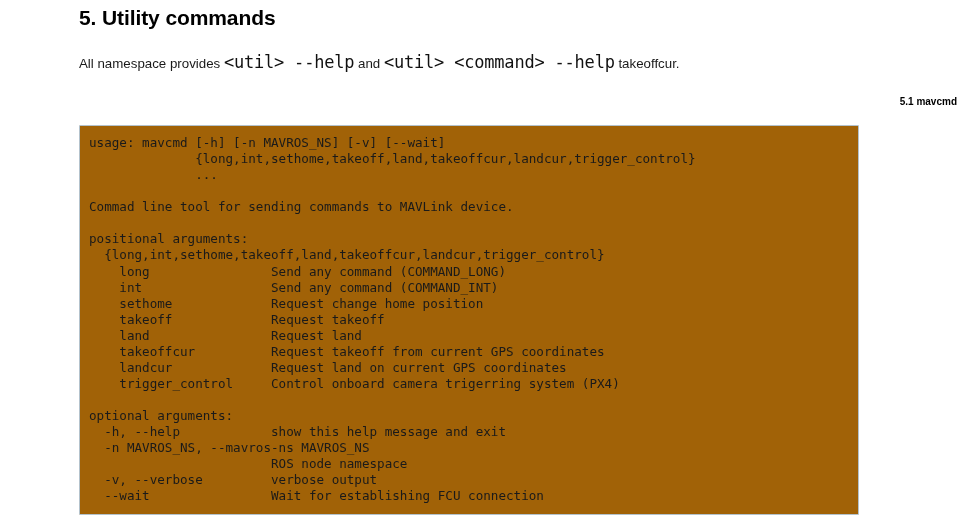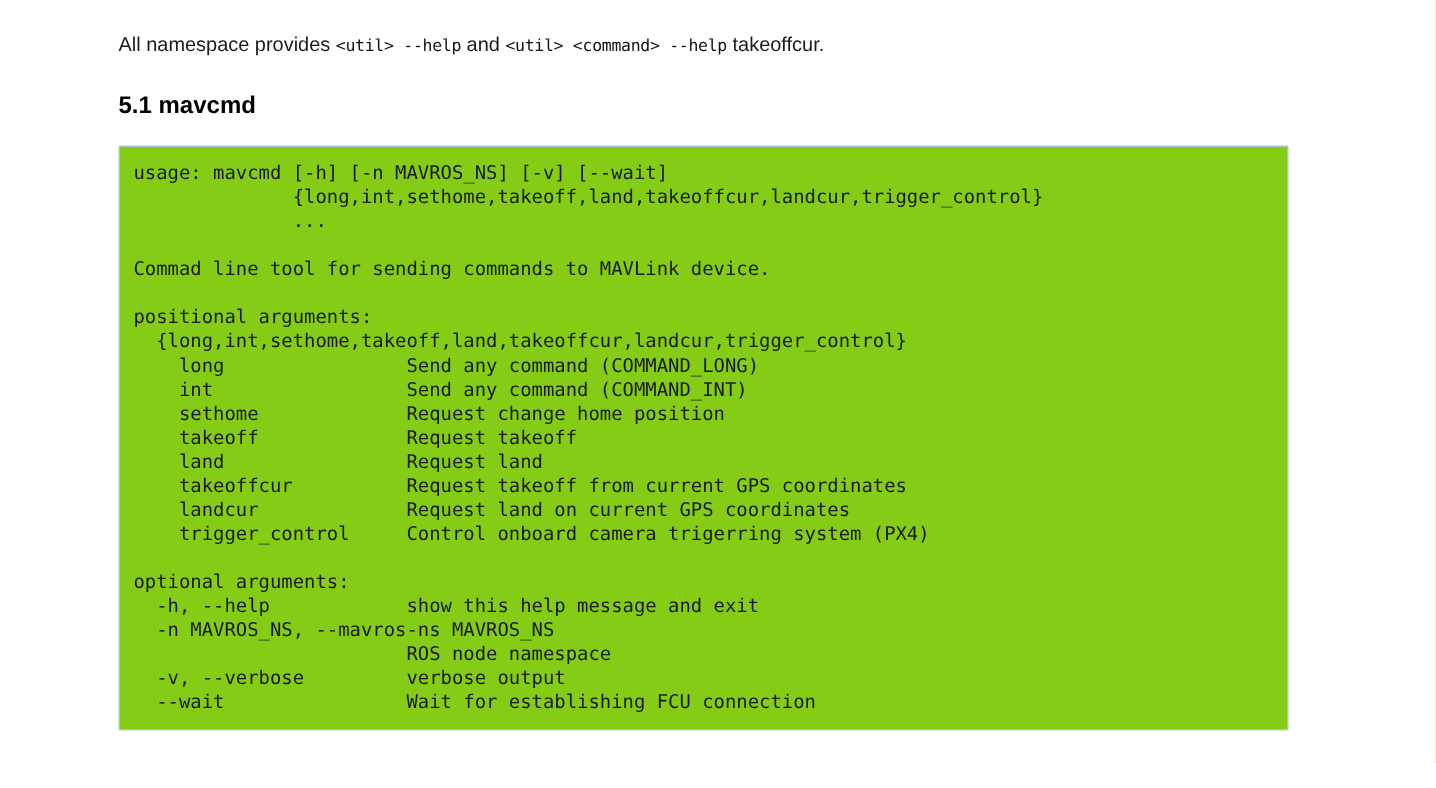--- a/index.html
+++ b/index.html
@@ -38,40 +38,41 @@
     font-size: 13.3px;
     line-height: 1.35;
     margin: 0;
     padding: 21px 0 0 0;
     color: #1a1a1a;
     white-space: nowrap;
   }
   p.intro code,
   code.inline {
     font-family: "DejaVu Sans Mono", "Liberation Mono", monospace;
-    font-size: 11px;
+    font-size: 17px;
     color: #111;
     background: transparent;
     padding: 0;
     letter-spacing: -0.2px;
   }
   h2.subsection-title {
     font-family: "Liberation Sans", sans-serif;
-    font-size: 16px;
+    font-size: 10px;
     font-weight: bold;
     line-height: 1.2;
     margin: 0;
     padding: 22px 0 0 0;
     color: #000;
+    text-align: right;
   }
   .code-block {
     margin: 17px 0 0 0;
     width: 780px;
     box-sizing: border-box;
-    background: #84cc16;
+    background: #a16207;
     border: 1px solid #b3c2cc;
     border-radius: 1px;
     padding: 9px 12px 10px 9px;
     overflow: hidden;
   }
   .code-block pre {
     margin: 0;
     font-family: "DejaVu Sans Mono", "Liberation Mono", monospace;
     font-size: 12.6px;
     line-height: 16.05px;
@@ -79,20 +80,21 @@
     white-space: pre;
     letter-spacing: 0px;
     tab-size: 4;
   }
 </style>
 </head>
 <body>
 
 <div class="page">
 
+  <h1 class="section-title">5. Utility commands</h1>
 
   <p class="intro"><span>All namespace provides </span><code class="inline">&lt;util&gt; --help</code><span> and </span><code class="inline">&lt;util&gt; &lt;command&gt; --help</code><span> takeoffcur.</span></p>
 
   <h2 class="subsection-title">5.1 mavcmd</h2>
 
   <div class="code-block">
     <pre>usage: mavcmd [-h] [-n MAVROS_NS] [-v] [--wait]
               {long,int,sethome,takeoff,land,takeoffcur,landcur,trigger_control}
               ...
 

